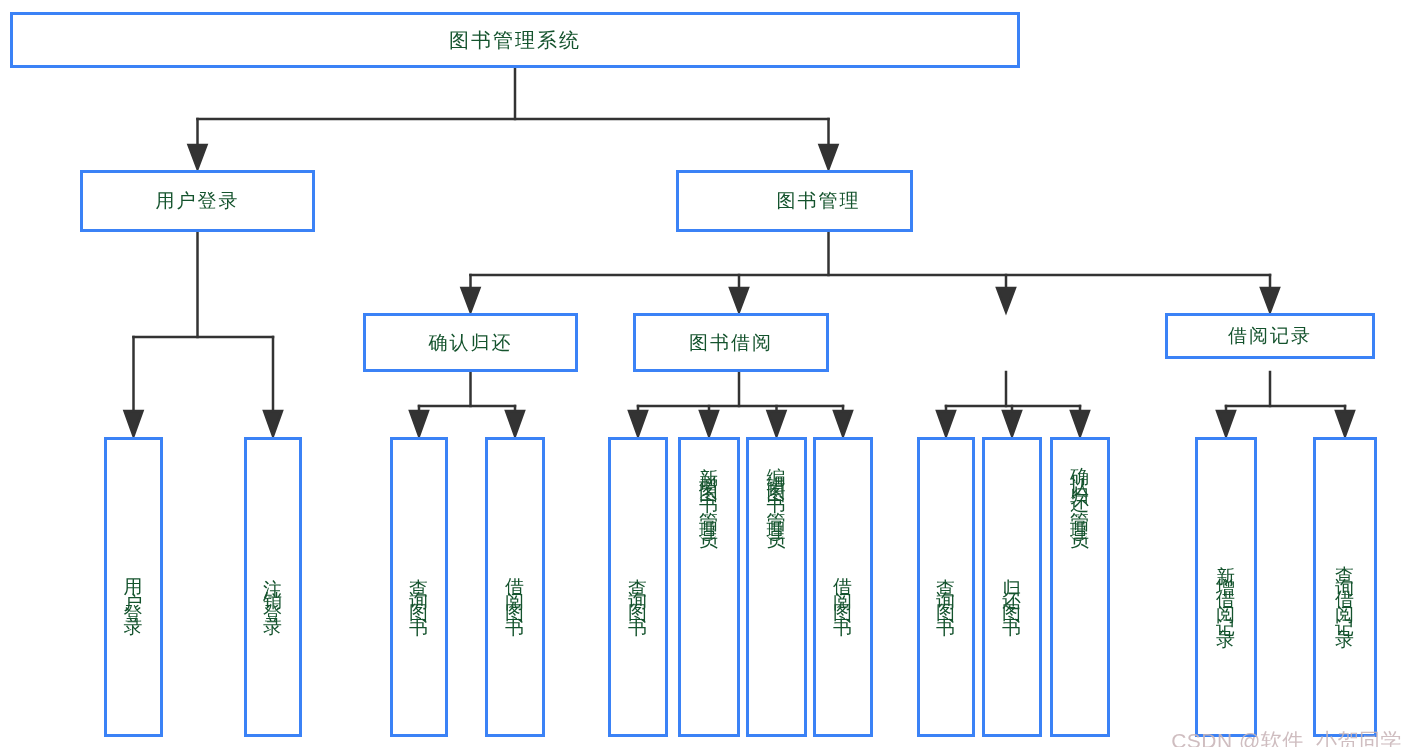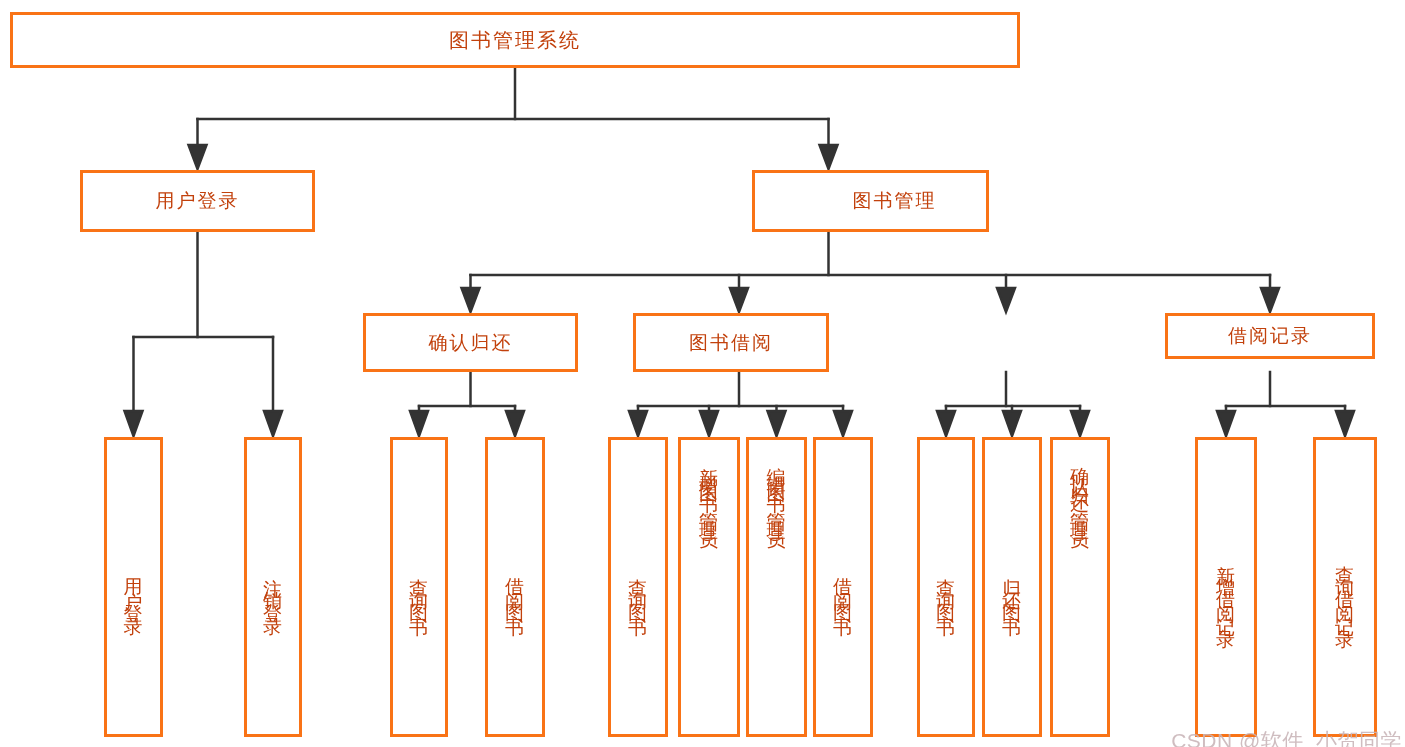--- a/index.html
+++ b/index.html
@@ -19,26 +19,26 @@
   #connectors {
     position: absolute;
     left: 0;
     top: 0;
     z-index: 1;
   }
   .node {
     position: absolute;
     box-sizing: border-box;
     background: #ffffff;
-    border: 3px solid #f97316;
+    border: 3px solid #3b82f6;
     display: flex;
     align-items: center;
     justify-content: center;
     z-index: 2;
-    color: #c2410c;
+    color: #14532d;
   }
   .hnode {
     font-size: 19px;
     letter-spacing: 2px;
   }
   .rootnode {
     font-size: 20px;
     letter-spacing: 2px;
   }
   .leaf {
@@ -130,21 +130,21 @@
       <line x1="1226" y1="406" x2="1226" y2="414"></line>
       <polygon points="1217,411 1235,411 1226,436"></polygon>
       <line x1="1345" y1="406" x2="1345" y2="414"></line>
       <polygon points="1336,411 1354,411 1345,436"></polygon>
     </g>
   </svg>
 
   <div class="node rootnode" style="left:10px; top:12px; width:1010px; height:56px;">图书管理系统</div>
 
   <div class="node hnode" style="left:80px; top:170px; width:235px; height:62px;">用户登录</div>
-  <div class="node hnode" style="left:752px; top:170px; width:237px; height:62px;padding-left:48px;">图书管理</div>
+  <div class="node hnode" style="left:676px; top:170px; width:237px; height:62px;padding-left:48px;">图书管理</div>
 
   <div class="node hnode" style="left:363px; top:313px; width:215px; height:59px;">确认归还</div>
   <div class="node hnode" style="left:633px; top:313px; width:196px; height:59px;">图书借阅</div>
   <div class="node hnode" style="left:1165px; top:313px; width:210px; height:46px;">借阅记录</div>
 
   <div class="node leaf" style="left:104px; top:437px; width:59px; height:300px;">用户登录</div>
   <div class="node leaf" style="left:244px; top:437px; width:58px; height:300px;">注销登录</div>
 
   <div class="node leaf" style="left:390px; top:437px; width:58px; height:300px;">查询图书</div>
   <div class="node leaf" style="left:485px; top:437px; width:60px; height:300px;">借阅图书</div>

